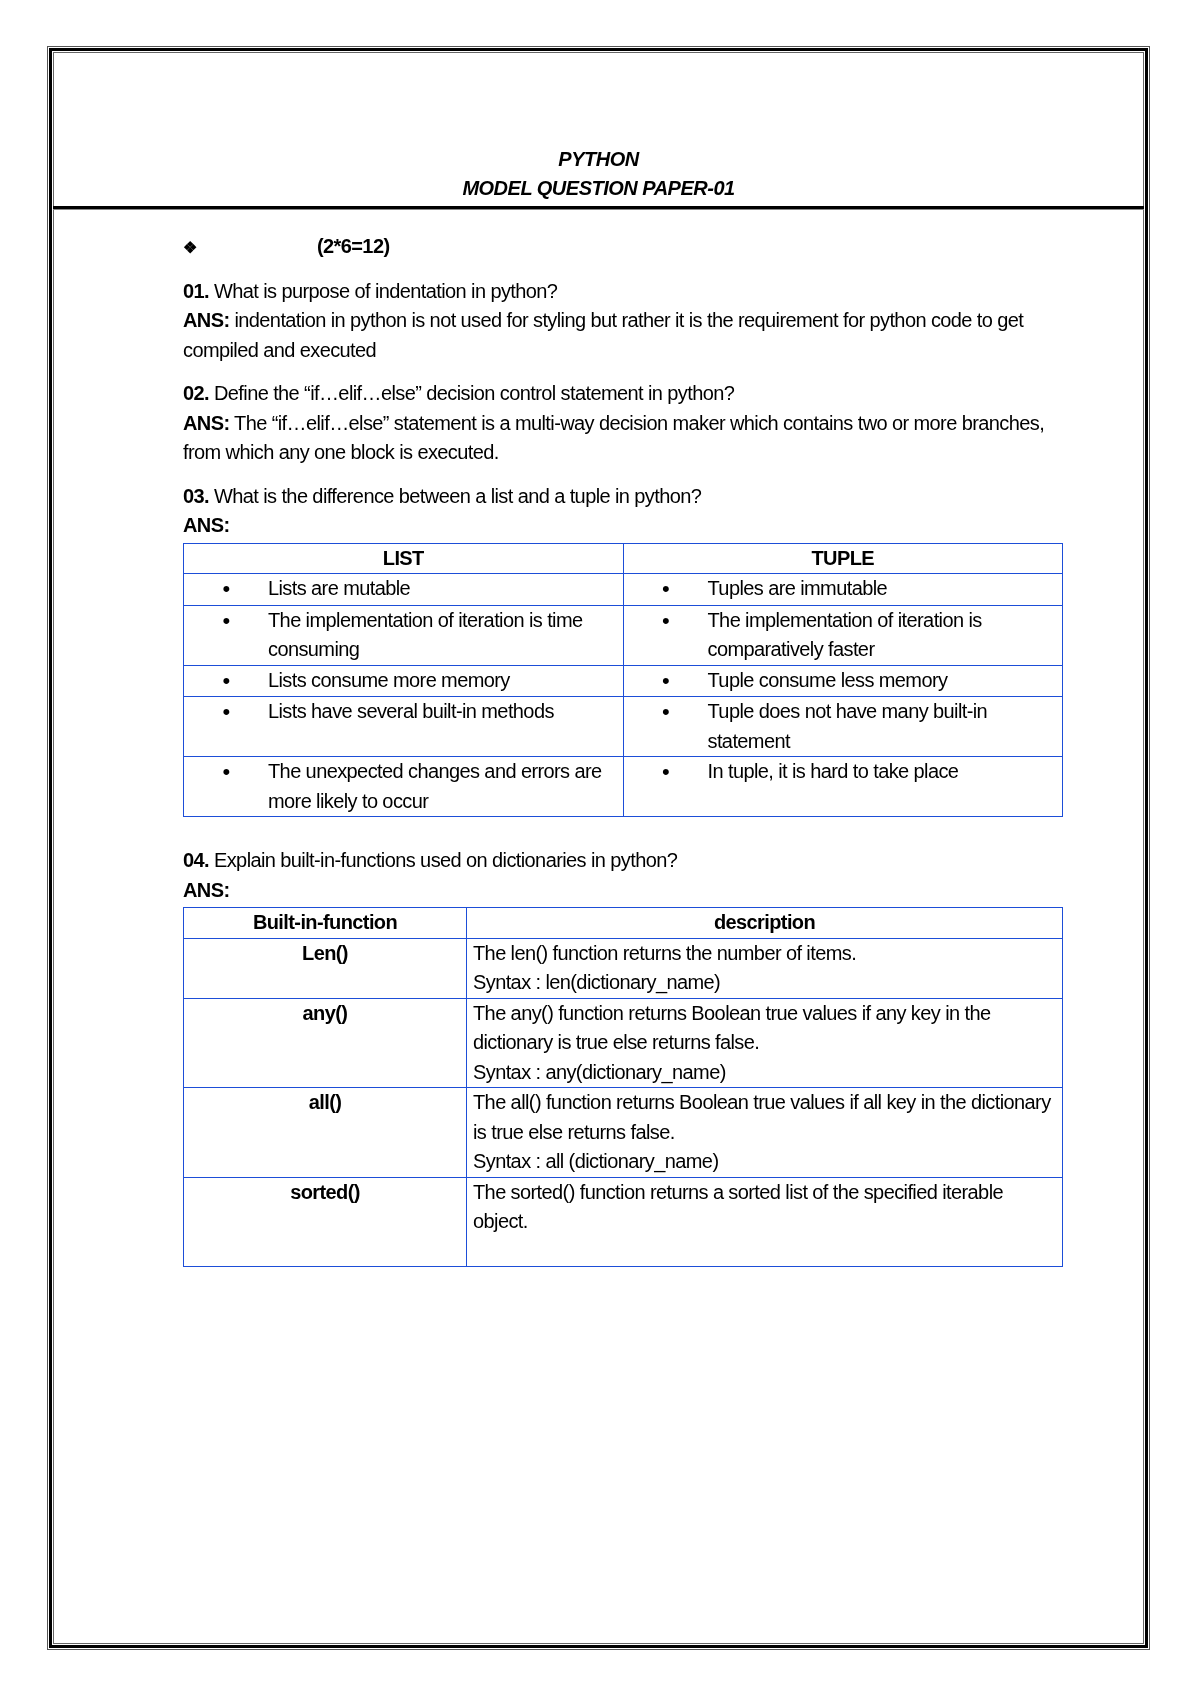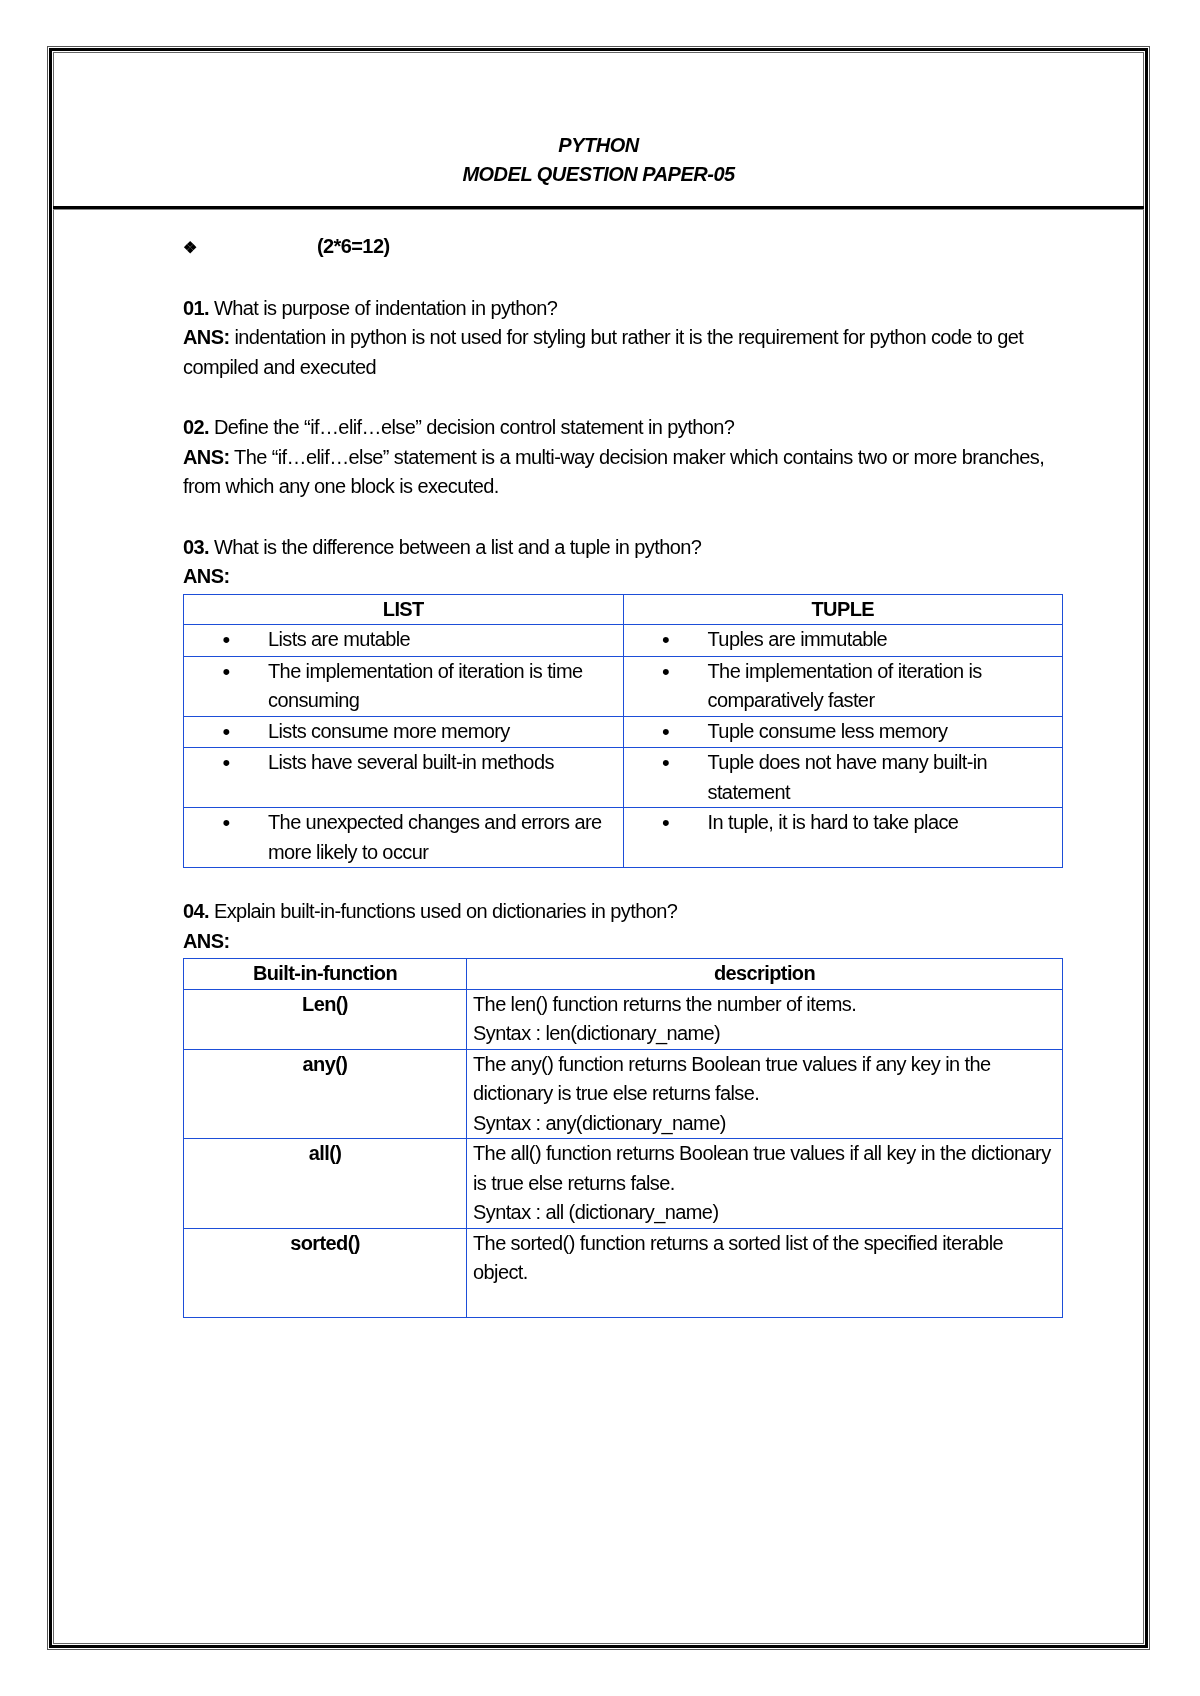--- a/index.html
+++ b/index.html
@@ -4,52 +4,52 @@
 <style>
   html, body { margin: 0; padding: 0; background: #ffffff; }
   body { width: 1200px; height: 1696px; position: relative; overflow: hidden;
          font-family: "Liberation Sans Narrow", "Liberation Sans", sans-serif; color: #000; }
   .page-border-outer { position: absolute; left: 47px; top: 46px; width: 1103px; height: 1604px;
          border: 1px solid #555; box-sizing: border-box; }
   .page-border-mid { position: absolute; left: 49px; top: 48px; width: 1099px; height: 1600px;
          border: 3px solid #000; box-sizing: border-box; }
   .page-border-inner { position: absolute; left: 53px; top: 52px; width: 1091px; height: 1592px;
          border: 1px solid #666; box-sizing: border-box; }
-  .header { position: absolute; left: 53px; top: 131px; width: 1091px; text-align: center;
+  .header { position: absolute; left: 53px; top: 145px; width: 1091px; text-align: center;
          font-style: italic; font-weight: bold; font-size: 20px; line-height: 29px; letter-spacing: -0.5px; }
   .header-rule { position: absolute; left: 53px; top: 206px; width: 1091px; height: 3px; background: #000;
          border-bottom: 1px solid #888; }
   .content { position: absolute; left: 183px; top: 232px; width: 880px; font-size: 20px; line-height: 29.5px;
          letter-spacing: -0.6px; }
   .instr { font-weight: bold; display: flex; align-items: baseline; }
   .instr .bullet { width: 36px; font-size: 16px; }
   .instr .marks { margin-left: 98px; }
   p { margin: 0; }
-  .q { margin-top: 31px; }
+  .q { margin-top: 14px; }
   b { font-weight: bold; }
   table { border-collapse: collapse; width: 880px; margin-top: 2px; }
   td, th { border: 1px solid #1d4ed8; vertical-align: top; padding: 0 6px; font-size: 20px; line-height: 29.5px; letter-spacing: -0.6px; }
   th { font-weight: bold; text-align: center; }
   .cmp td { padding-left: 0; }
   .li { display: flex; }
   .li .dot { width: 84px; text-align: center; flex: none; }
   .li .dot::before { content: "\2022"; font-size: 22px; }
   .fn-name { font-weight: bold; width: 270px; text-align: center; }
   .q4 { margin-top: 29px; }
 </style>
 </head>
 <body>
 
 <div class="page-border-outer"></div>
 <div class="page-border-mid"></div>
 <div class="page-border-inner"></div>
 
 <div class="header">
   <div>PYTHON</div>
-  <div>MODEL QUESTION PAPER-05</div>
+  <div>MODEL QUESTION PAPER-01</div>
 </div>
 <div class="header-rule"></div>
 
 <div class="content">
   <div class="instr">
     <span class="bullet">❖</span>
     <span class="marks">(2*6=12)</span>
   </div>
 
   <div class="q">

